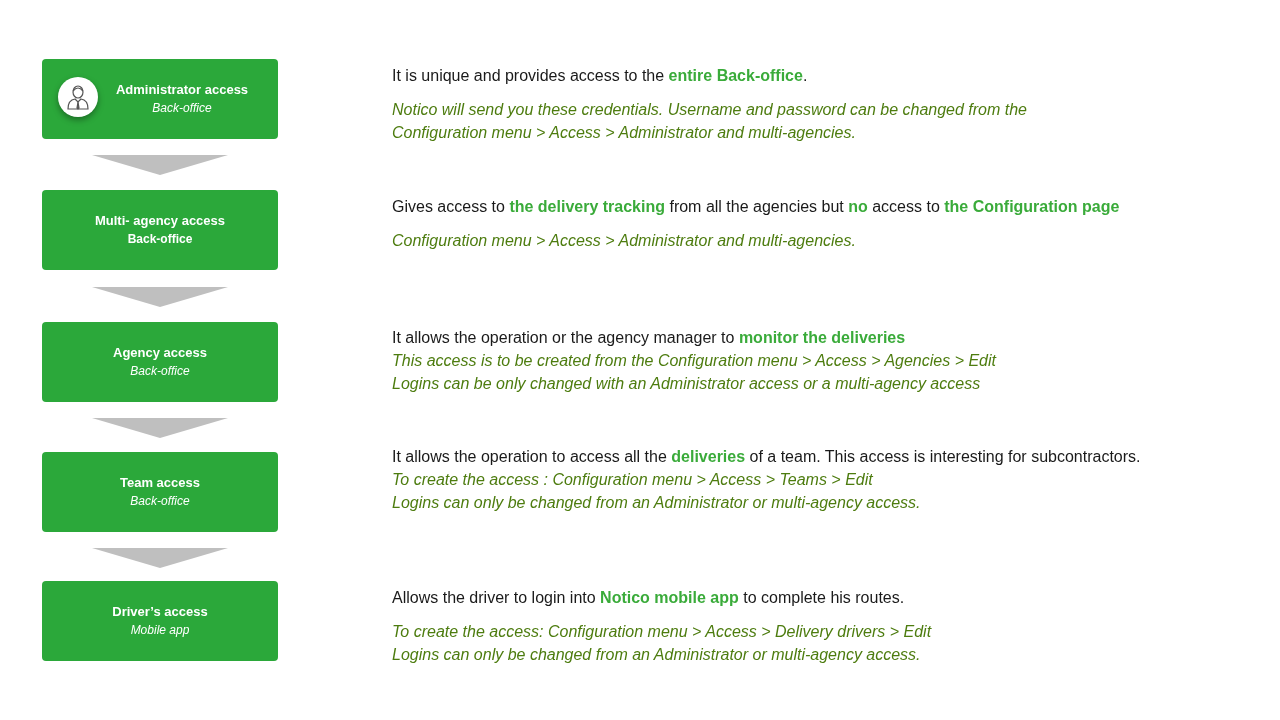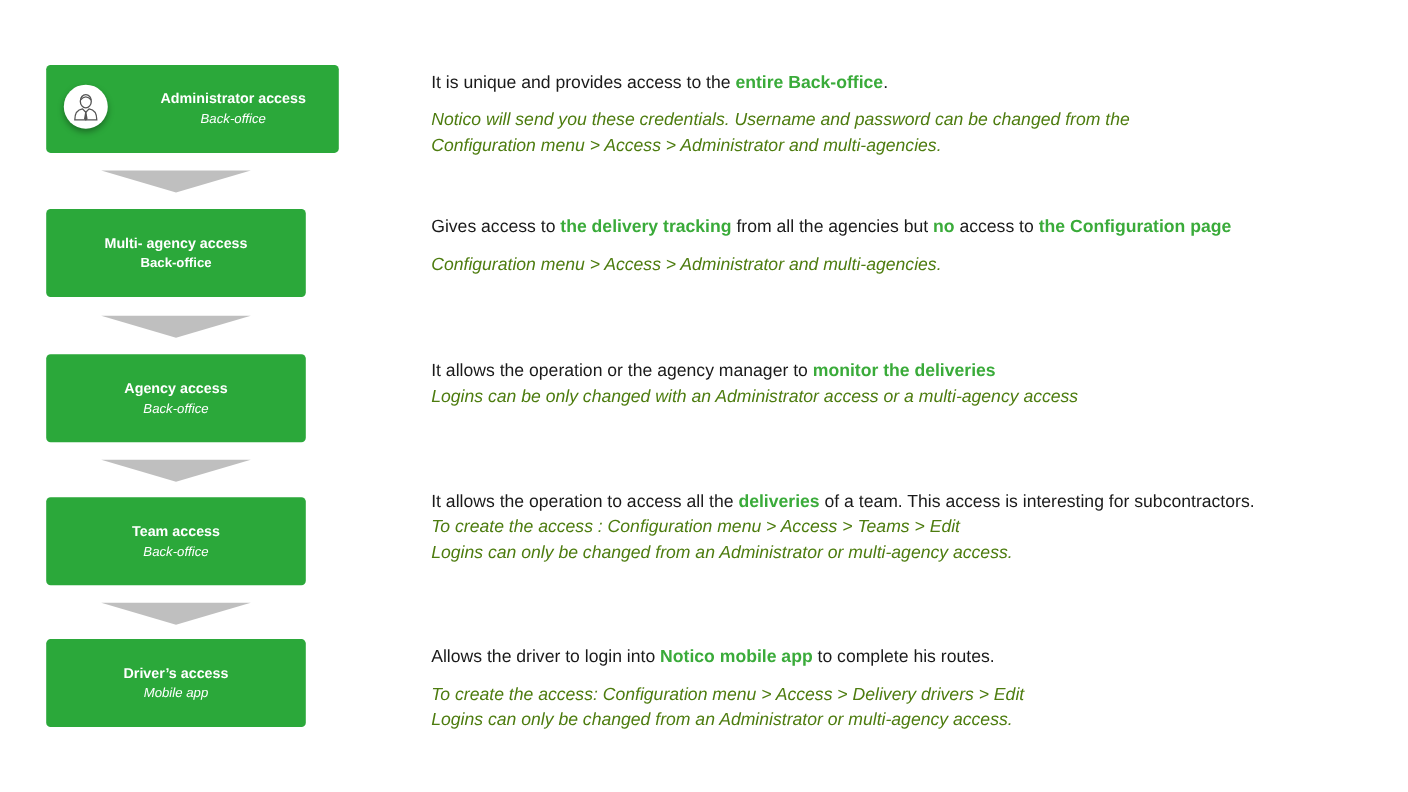--- a/index.html
+++ b/index.html
@@ -30,21 +30,21 @@
   }
   .desc { position:absolute; left:344px;margin-left:48px; }
   .desc .main { font-size:16px; color:#1a1a1a; line-height:22px; white-space:nowrap; }
   .desc .main .hl { color:#3aab3a; font-weight:bold; }
   .desc .sub { font-size:16px; color:#4d7c0f; font-style:italic; line-height:23px; white-space:nowrap; }
   .gap { margin-top:11px; }
 </style>
 </head>
 <body>
 
-<div class="box with-icon" style="top:59px;padding-left:30px;">
+<div class="box with-icon" style="top:59px;">
   <div class="avatar">
     <svg width="26" height="26" viewBox="0 0 26 26" fill="none" stroke="#555" stroke-width="1.2">
       <ellipse cx="13" cy="8" rx="5" ry="6"></ellipse>
       <path d="M8 7 Q13 1 18 7"></path>
       <path d="M3 25 Q3 16 10 15 L13 18 L16 15 Q23 16 23 25 Z"></path>
       <path d="M13 18 L12 24 L13 25 L14 24 Z" fill="#555"></path>
     </svg>
   </div>
   <div class="titles">
     <div class="t1">Administrator access</div>
@@ -98,20 +98,21 @@
     <span>Gives access to </span><span class="hl">the delivery tracking</span><span> from all the agencies but </span><span class="hl">no</span><span> access to </span><span class="hl">the Configuration page</span>
   </div>
   <div class="gap"></div>
   <div class="sub">Configuration menu &gt; Access &gt; Administrator and multi-agencies.</div>
 </div>
 
 <div class="desc" style="top:327px;">
   <div class="main">
     <span>It allows the operation or the agency manager to </span><span class="hl">monitor the deliveries</span>
   </div>
+  <div class="sub">This access is to be created from the Configuration menu &gt; Access &gt; Agencies &gt; Edit</div>
   <div class="sub">Logins can be only changed with an Administrator access or a multi-agency access</div>
 </div>
 
 <div class="desc" style="top:446px;">
   <div class="main">
     <span>It allows the operation to access all the </span><span class="hl">deliveries</span><span> of a team. This access is interesting for subcontractors.</span>
   </div>
   <div class="sub">To create the access : Configuration menu &gt; Access &gt; Teams &gt; Edit</div>
   <div class="sub">Logins can only be changed from an Administrator or multi-agency access.</div>
 </div>

